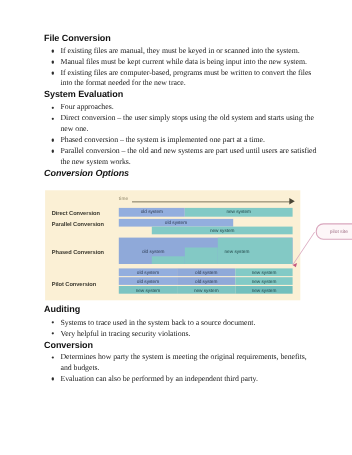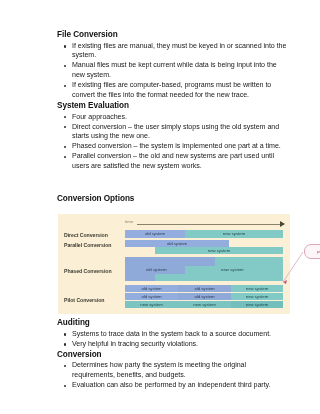--- a/index.html
+++ b/index.html
@@ -12,47 +12,49 @@
     height: 414px;
     overflow: hidden;
     font-family: "Liberation Sans", sans-serif;
     color: #1a1a1a;
     position: relative;
   }
   .page {
     width: 320px;
     height: 414px;
     box-sizing: border-box;
-    padding: 30px 30px 0 57px;
+    padding: 30px 30px 0 40px;
     position: relative;
   }
   h2.section-heading {
     font-size: 8.2px;
     font-weight: bold;
     margin: 0 0 1.5px 0;
     line-height: 1.25;
     letter-spacing: -0.05px;
     color: #111;
   }
   h2.section-heading.spaced {
-    margin-top: 22px;
+    margin-top: 0;
+    font-style: italic;
   }
   ul.bullets {
     list-style: none;
     margin: 0 0 0 0;
     padding: 0;
   }
   ul.bullets li {
     position: relative;
     font-size: 7.1px;
     line-height: 1.37;
     padding-left: 15px;
     margin-bottom: 0.3px;
     color: #1a1a1a;
     letter-spacing: -0.04px;
+    font-family: Liberation Serif, serif;
   }
   ul.bullets li::before {
     content: "";
     position: absolute;
     left: 7px;
     top: 3.4px;
     width: 2.4px;
     height: 2.4px;
     border-radius: 50%;
     background: #2b2b2b;
@@ -242,21 +244,21 @@
       <polygon points="226,72 230,70 229,74" fill="#c4577f"></polygon>
     </svg>
 
     <div class="callout">
       <span>pilot site</span>
     </div>
   </div>
 
   <h2 class="section-heading">Auditing</h2>
   <ul class="bullets">
-    <li>Systems to trace data in the system back to a source document.</li>
+    <li>Systems to trace used in the system back to a source document.</li>
     <li>Very helpful in tracing security violations.</li>
   </ul>
 
   <h2 class="section-heading">Conversion</h2>
   <ul class="bullets">
     <li>Determines how party the system is meeting the original requirements, benefits, and budgets.</li>
     <li>Evaluation can also be performed by an independent third party.</li>
   </ul>
 
 </div>

